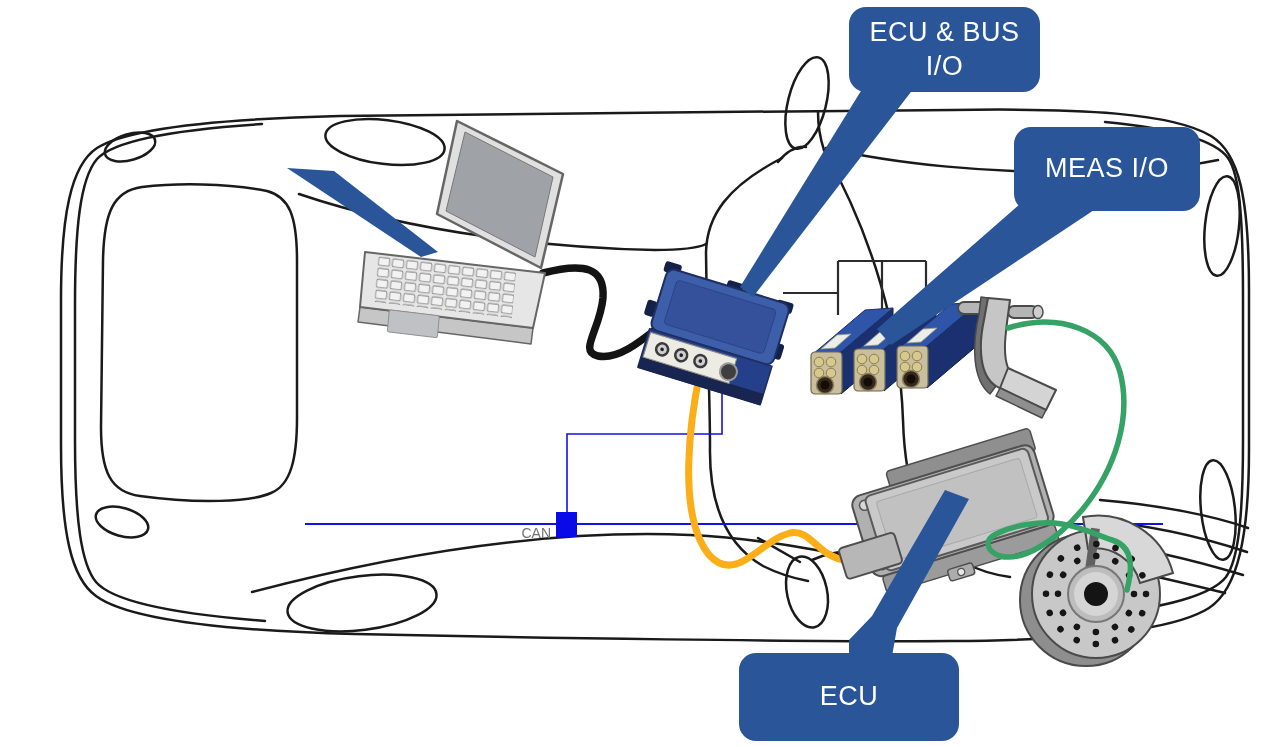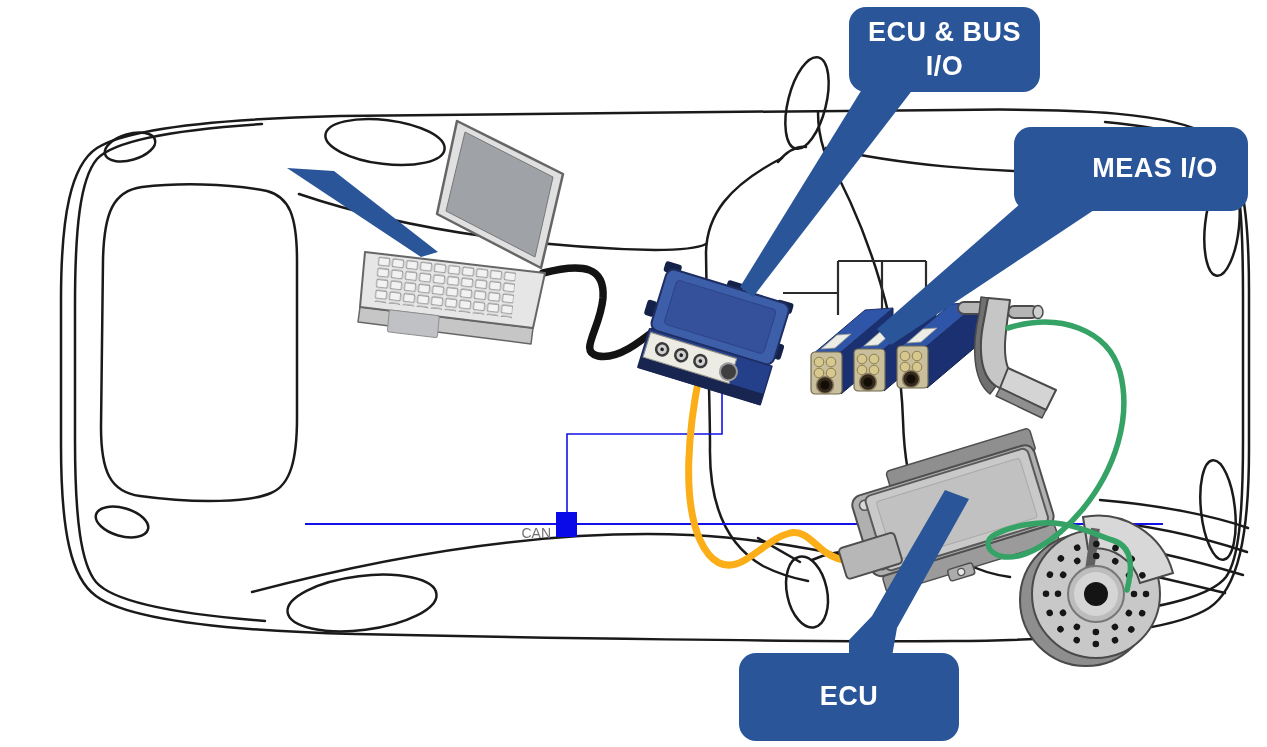--- a/index.html
+++ b/index.html
@@ -11,21 +11,21 @@
     font-family:"Liberation Sans", sans-serif;
   }
   .stage svg{position:absolute;left:0;top:0;}
   .callout{
     position:absolute;
     background:#2A5699;
     color:#ffffff;
     border-radius:17px;
     display:flex;align-items:center;justify-content:center;
     text-align:center;
-    font-weight:700;
+    font-weight:400;
     font-size:27px;
     line-height:1.25;
     letter-spacing:0.5px;
   }
   .callout .lbl{display:block;padding:2px 10px;}
   .can-label{
     position:absolute;
     color:#737373;
     font-size:14px;
     font-weight:400;
@@ -209,21 +209,21 @@
     <polygon points="1020,204 1094,210 891,345 877,329"></polygon>
     <path d="M 849,662 L 891,662 L 897,628 L 969,499 L 945,490 L 872,616 L 849,640 Z"></path>
   </g>
 </svg>
 
 
   <div class="callout" style="left:849px;top:7px;width:191px;height:85px;">
     <span class="lbl">ECU &amp; BUS I/O</span>
   </div>
 
-  <div class="callout" style="left:1014px;top:127px;width:186px;height:84px;padding-left:48px;">
+  <div class="callout" style="left:1014px;top:127px;width:186px;height:84px;">
     <span class="lbl">MEAS I/O</span>
   </div>
 
   <div class="callout" style="left:739px;top:653px;width:220px;height:88px;justify-content:center;">
     <span class="lbl">ECU</span>
   </div>
 
   <div class="can-label" style="left:503px;top:525px;">CAN</div>
 
 </div>

